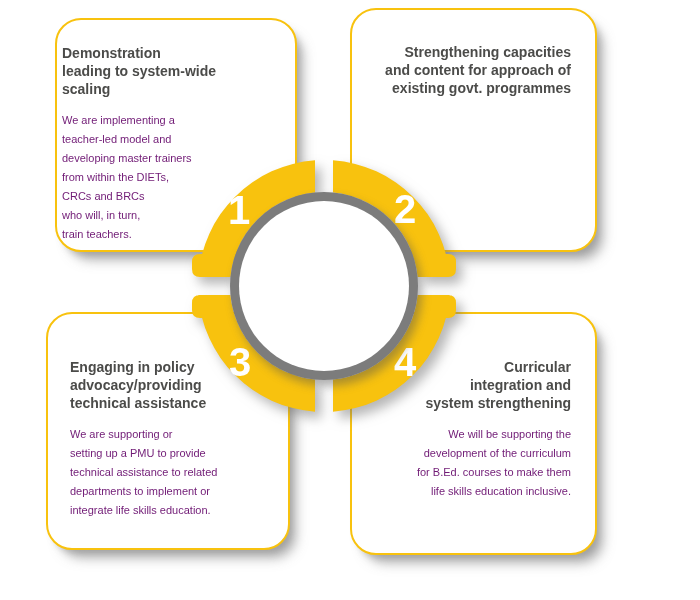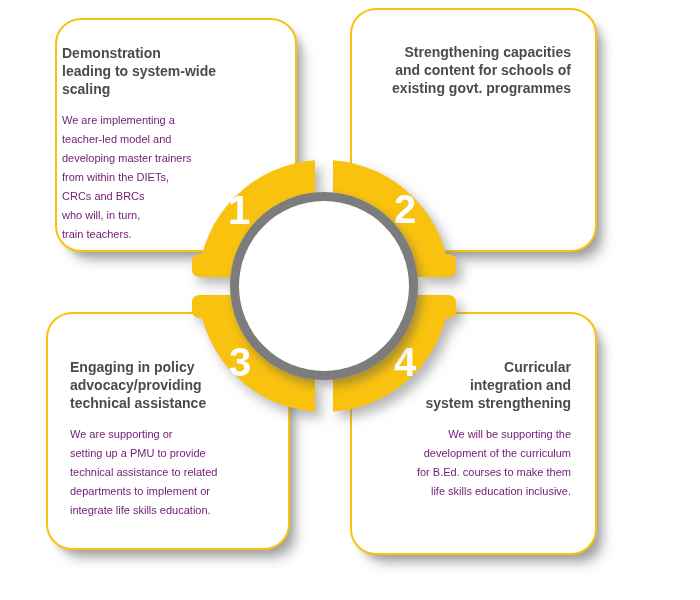--- a/index.html
+++ b/index.html
@@ -47,21 +47,21 @@
 teacher-led model and
 developing master trainers
 from within the DIETs,
 CRCs and BRCs
 who will, in turn,
 train teachers.</p>
   </div>
 
   <div class="card card-tr">
     <h3 class="title">Strengthening capacities
-and content for schools of
+and content for approach of
 existing govt. programmes</h3>
   </div>
 
   <div class="card card-bl">
     <h3 class="title">Engaging in policy
 advocacy/providing
 technical assistance</h3>
     <p class="body">We are supporting or
 setting up a PMU to provide
 technical assistance to related

